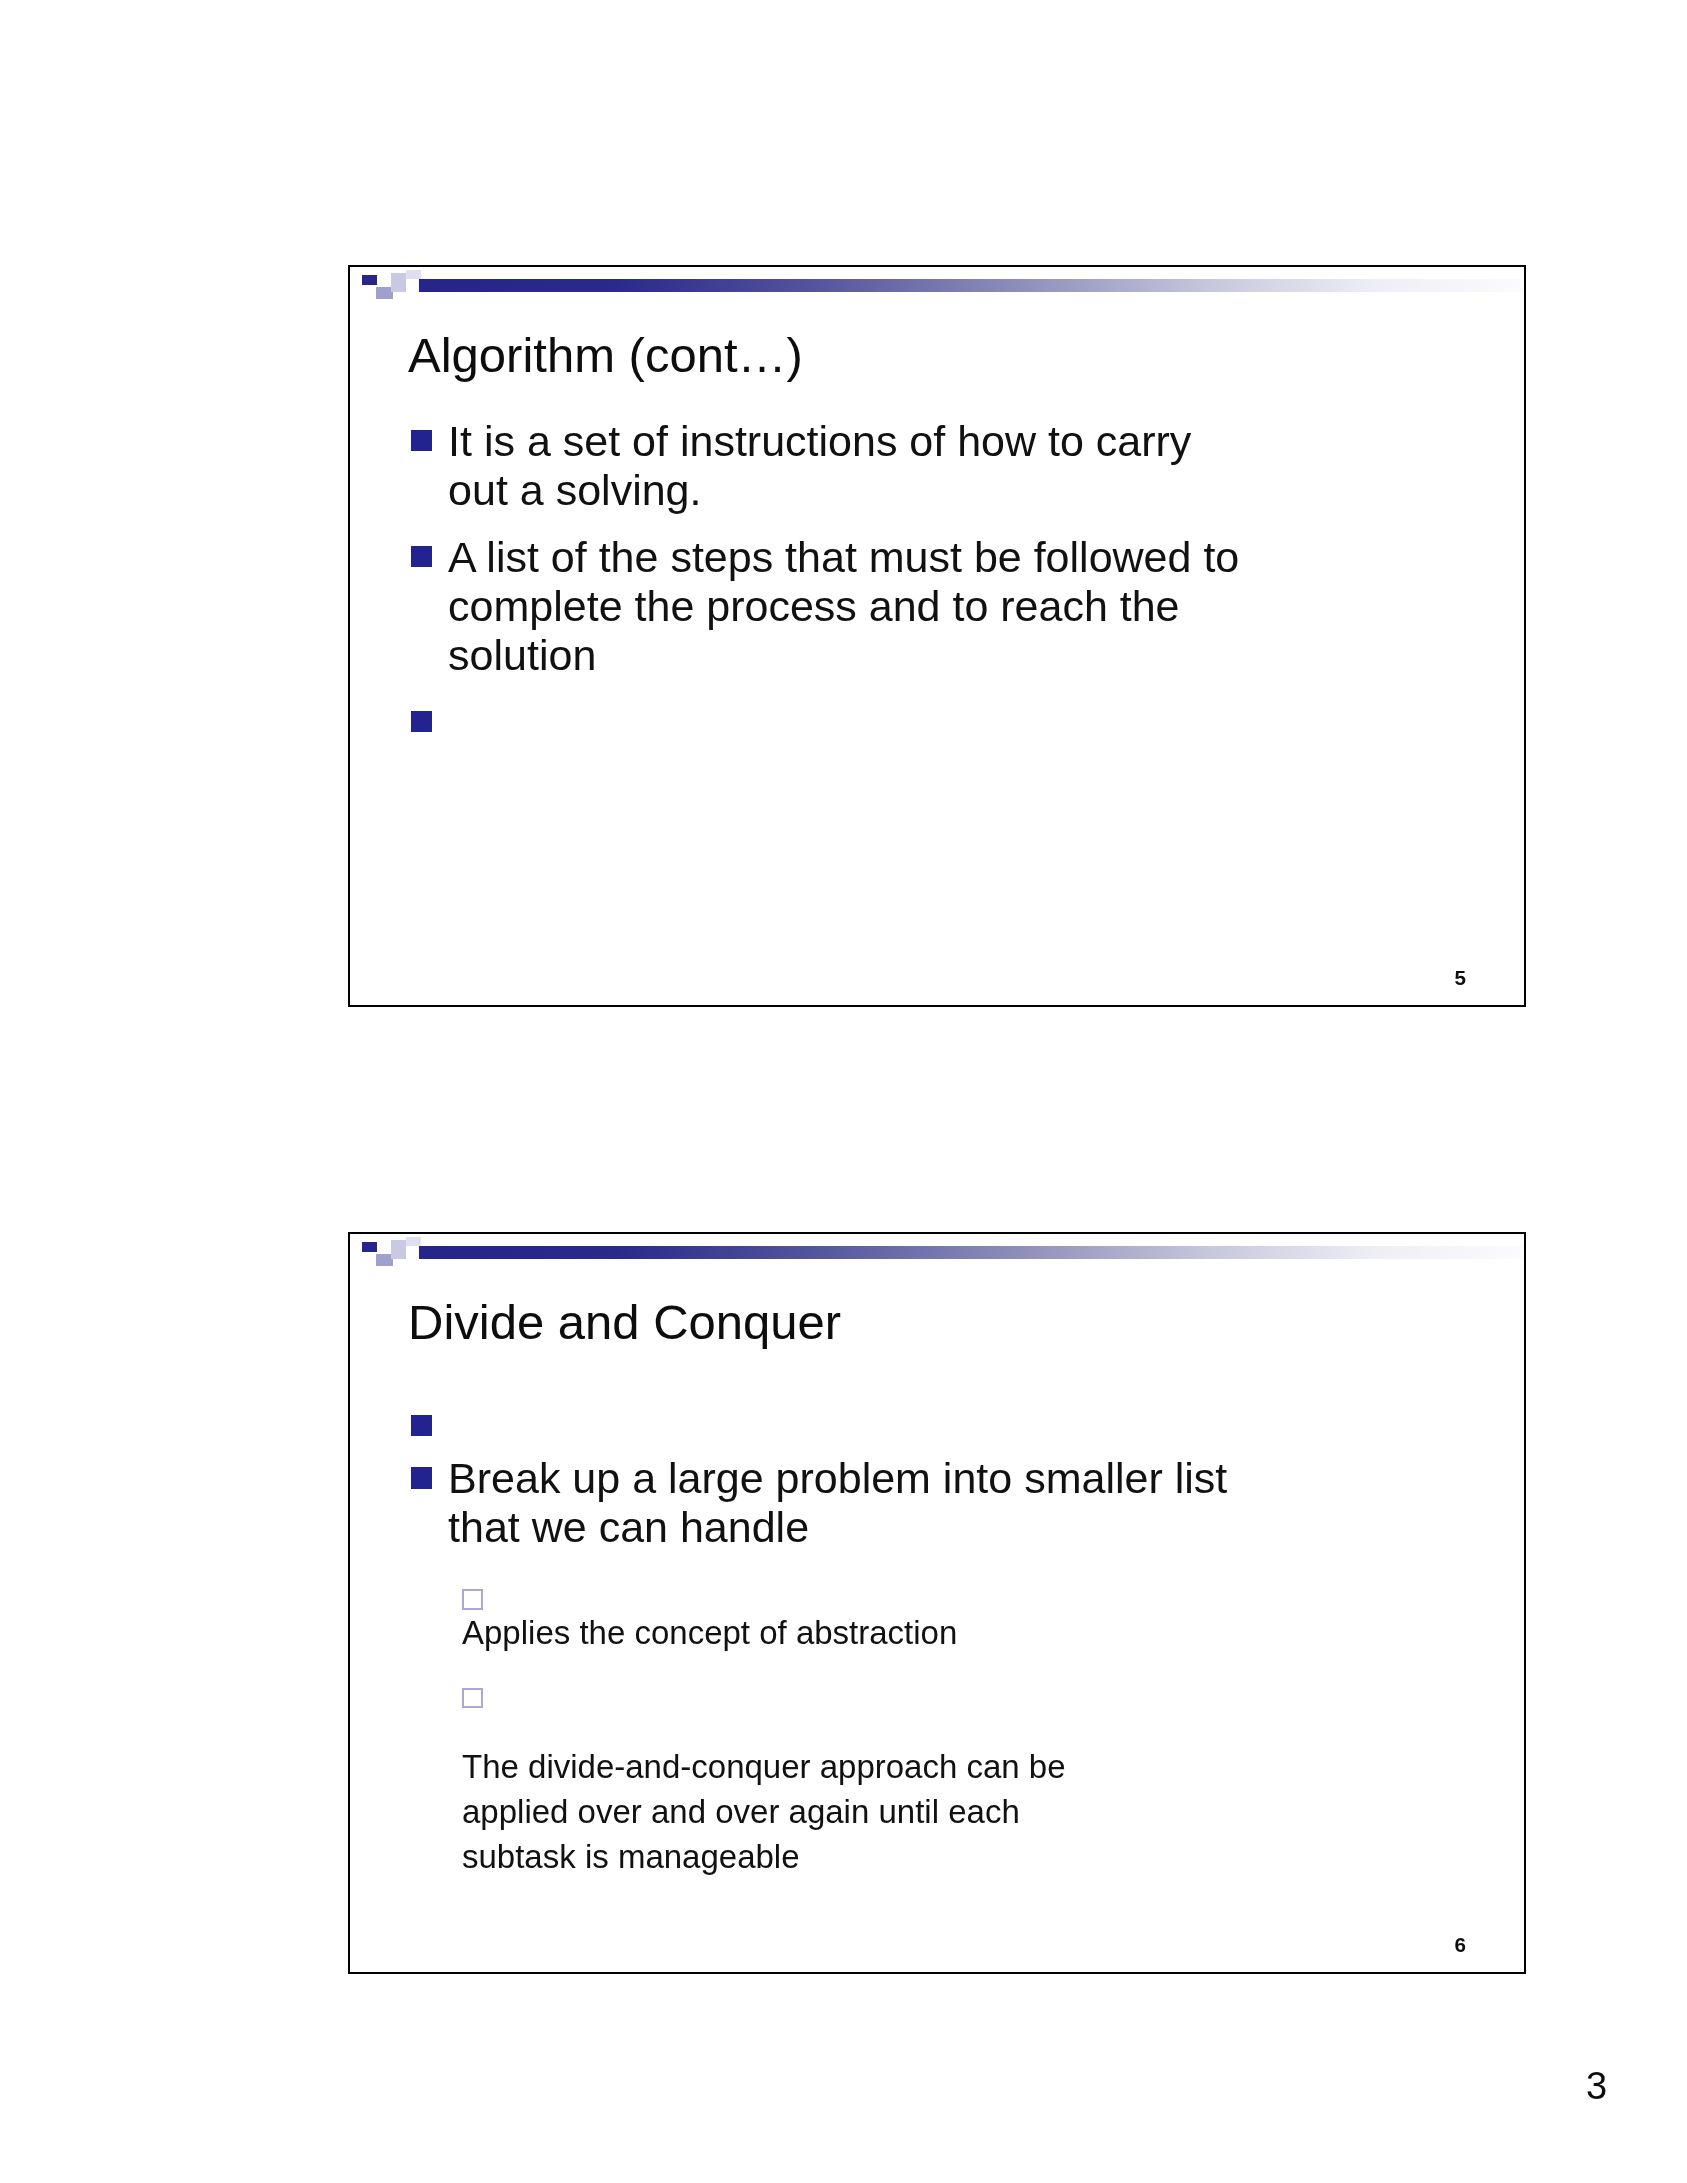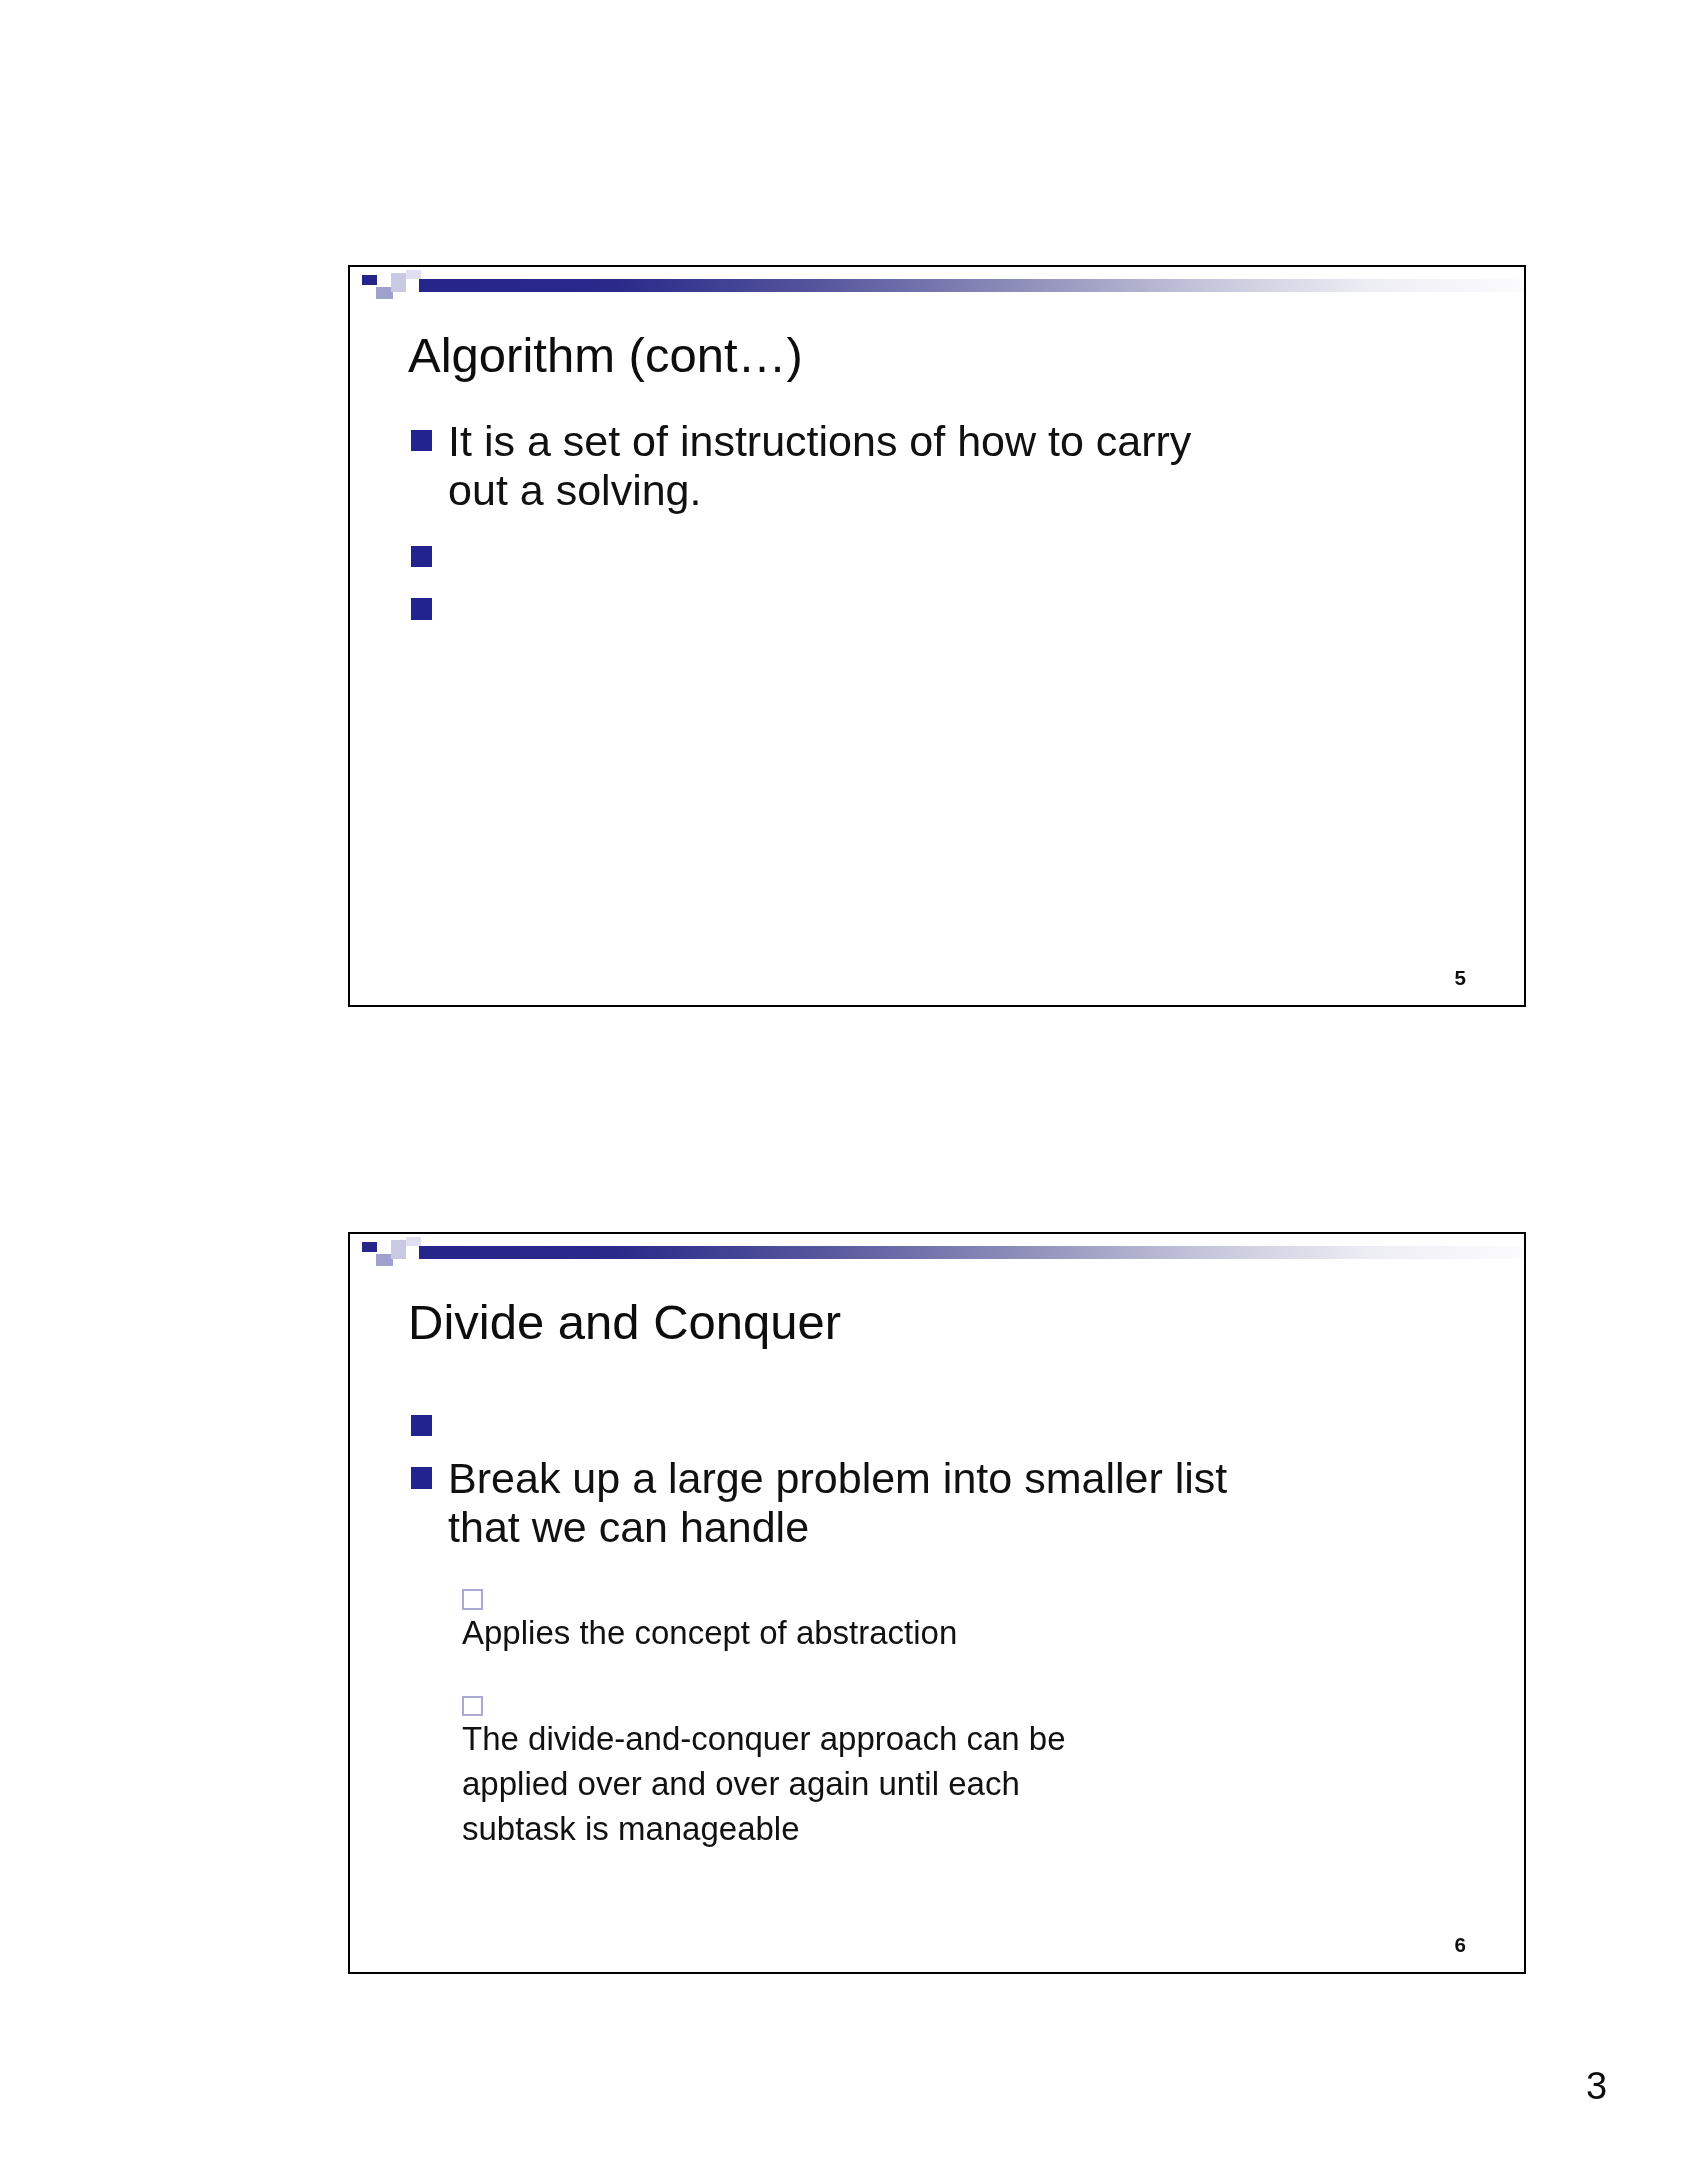--- a/index.html
+++ b/index.html
@@ -58,21 +58,21 @@
     background:#23238f;
     margin:13px 16.5px 0 0;
   }
   .level1 .btext{
     font-size:43px;line-height:49px;
     max-width:803px;
   }
 
   .level2{margin-left:51px;}
   .bullet + .level2{margin-top:28px;flex-direction:column;}
-  .level2 + .level2{margin-top:32px;}
+  .level2 + .level2{margin-top:24px;gap:36px;}
   .level2 .marker{
     flex:none;width:16.5px;height:16.5px;
     background:#ffffff;
     border:2.5px solid #a9a9d4;
     margin:9px 13px 0 0;
   }
   .level2 .btext{
     font-size:33px;line-height:45px;
     max-width:626px;
   }
@@ -103,20 +103,21 @@
       <div class="sq sq-e"></div>
     </div>
     <h1 class="slide-title">Algorithm (cont…)</h1>
     <ul class="bullets">
       <li class="bullet level1">
         <span class="marker"></span>
         <span class="btext">It is a set of instructions of how to carry out a solving.</span>
       </li>
       <li class="bullet level1">
         <span class="marker"></span>
+        <span class="btext">A list of the steps that must be followed to complete the process and to reach the solution</span>
       </li>
       <li class="bullet level1">
         <span class="marker"></span>
       </li>
     </ul>
     <div class="slide-num">5</div>
   </div>
 
   <div class="slide slide-2">
     <div class="deco">

